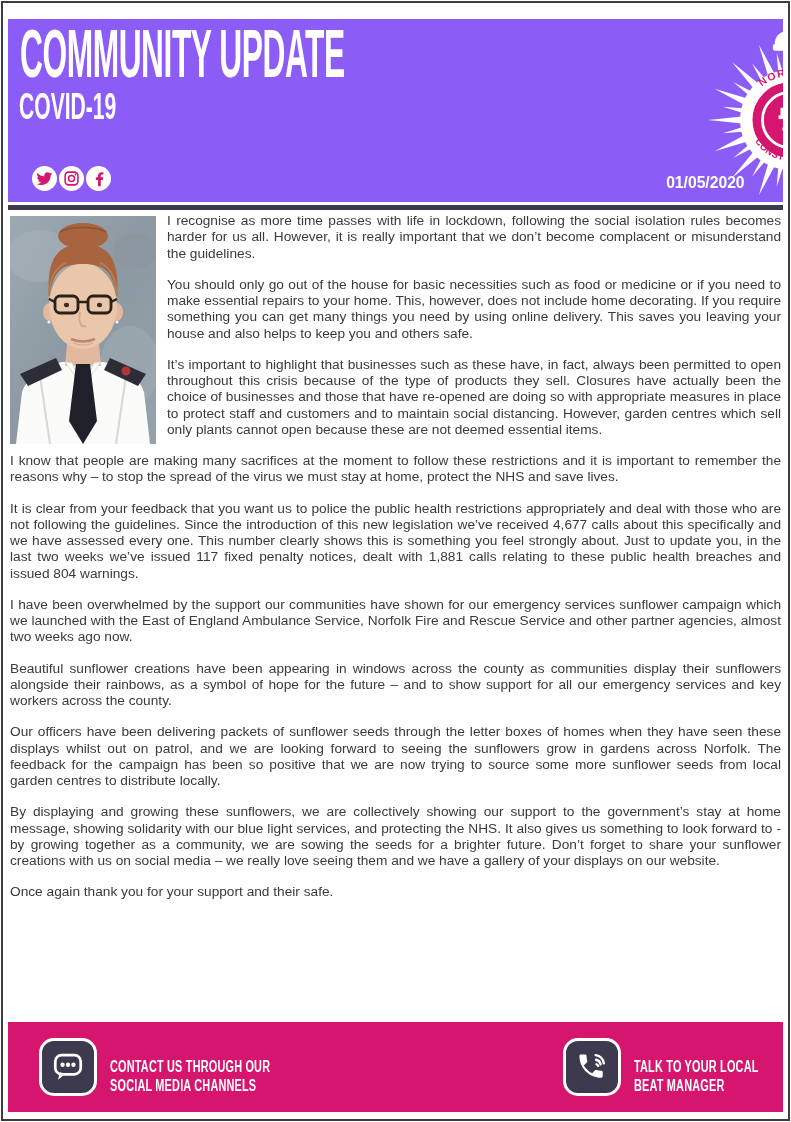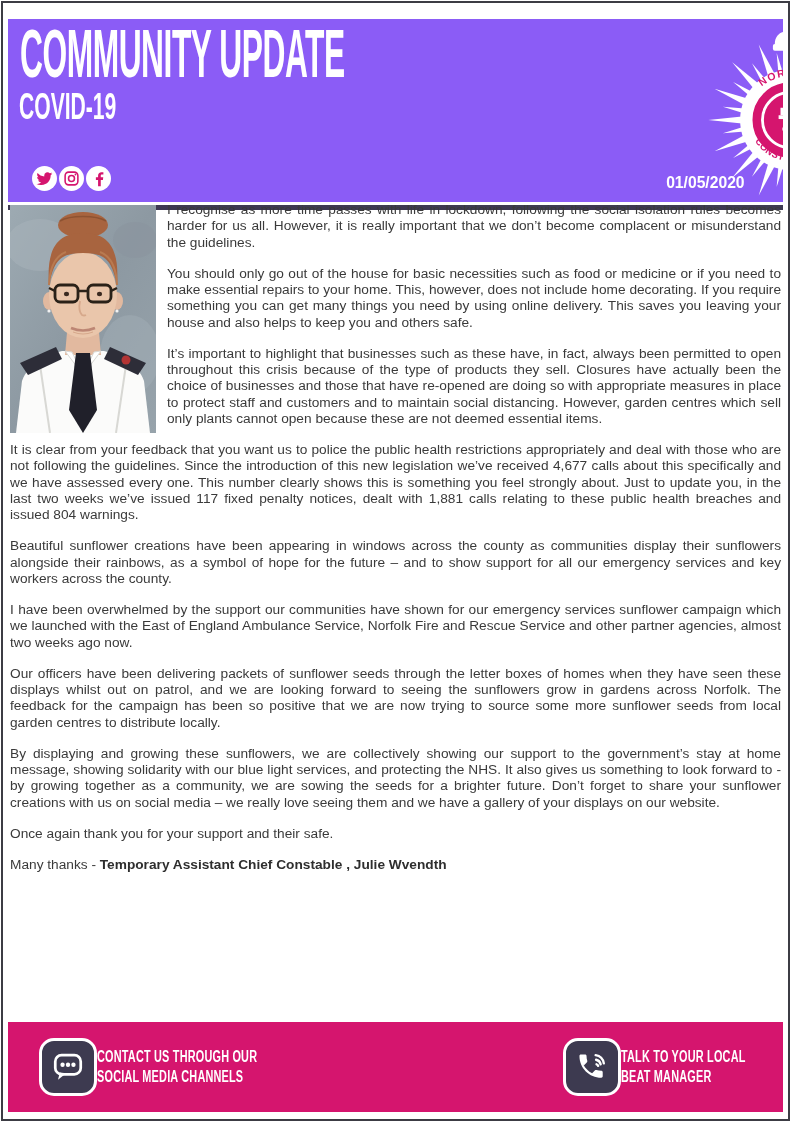--- a/index.html
+++ b/index.html
@@ -40,38 +40,38 @@
     transform:scaleX(0.95); transform-origin:100% 0;
   }
   .badge { position:absolute; top:6px; right:-102px; width:190px; height:190px; }
   
   .header-rule {
     position:absolute; left:8px; top:205px; width:775px; height:4.5px;
     background:#3e3a52;
   }
   
   .main {
-    position:absolute; left:10px; top:202px; width:771px; height:807px;
+    position:absolute; left:10px; top:213px; width:771px; height:807px;
     overflow:hidden; color:#3a3a3a;
     font-size:13.7px; line-height:16.25px; text-align:justify;
   }
   .officer-photo {
     float:left; width:146px; height:228px; margin:3px 11px 6px 0;
     display:block;
   }
   .main p { margin:0 0 15px 0; }
   .main p.signature { margin-bottom:0; }
   .signature b { color:#2e2e2e; }
   
   .footer {
     position:absolute; left:8px; top:1022px; width:775px; height:90px;
     background:#d5156e;
   }
   .footer-item { position:absolute; top:50%; transform:translateY(-50%);
-    display:flex; align-items:center; }
+    display:flex; align-items:flex-end; gap:13px; }
   .footer-item.f1 { left:31px; }
   .footer-item.f2 { left:302px; }
   .footer-item.f3 { left:555px; }
   .footer-icon {
     width:58px; height:58px; border-radius:15px; background:#3d3a50;
     border:3.5px solid #ffffff; box-sizing:border-box;
     display:flex; align-items:center; justify-content:center; flex:0 0 auto;
   }
   .footer-label {
     color:#fff; font-weight:700; font-size:16px; line-height:1.22;
@@ -223,27 +223,27 @@
       <ellipse cx="56.5" cy="89" rx="2.6" ry="2.2" fill="#3a2a20"></ellipse>
       <ellipse cx="89.5" cy="89" rx="2.6" ry="2.2" fill="#3a2a20"></ellipse>
       <path d="M70 96 Q68 106 72 110 Q74 111 76 110" stroke="#d6a88b" stroke-width="1.8" fill="none"></path>
       <path d="M61 123 Q73 128 85 123" stroke="#bd8674" stroke-width="2.6" fill="none"></path>
       <path d="M63 127 Q73 131 83 127" stroke="#d6a88b" stroke-width="1" fill="none"></path>
     </svg>
 
     <p>I recognise as more time passes with life in lockdown, following the social isolation rules becomes harder for us all. However, it is really important that we don’t become complacent or misunderstand the guidelines.</p>
     <p>You should only go out of the house for basic necessities such as food or medicine or if you need to make essential repairs to your home. This, however, does not include home decorating. If you require something you can get many things you need by using online delivery.  This saves you leaving your house and also helps to keep you and others safe.</p>
     <p>It’s important to highlight that businesses such as these have, in fact, always been permitted to open throughout this crisis because of the type of products they sell. Closures have actually been the choice of businesses and those that have re-opened are doing so with appropriate measures in place to protect staff and customers and to maintain social distancing. However, garden centres which sell only plants cannot open because these are not deemed essential items.</p>
+    <p>I know that people are making many sacrifices at the moment to follow these restrictions and it is important to remember the reasons why – to stop the spread of the virus we must stay at home, protect the NHS and save lives.</p>
     <p>It is clear from your feedback that you want us to police the public health restrictions appropriately and deal with those who are not following the guidelines. Since the introduction of this new legislation we’ve received 4,677 calls about this specifically and we have assessed every one. This number clearly shows this is something you feel strongly about. Just to update you, in the last two weeks we’ve issued 117 fixed penalty notices, dealt with 1,881 calls relating to these public health breaches and issued 804 warnings.</p>
+    <p>I have been overwhelmed by the support our communities have shown for our emergency services sunflower campaign which we launched with the East of England Ambulance Service, Norfolk Fire and Rescue Service and other partner agencies, almost two weeks ago now.</p>
     <p>Beautiful sunflower creations have been appearing in windows across the county as communities display their sunflowers alongside their rainbows, as a symbol of hope for the future – and to show support for all our emergency services and key workers across the county.</p>
-    <p>I have been overwhelmed by the support our communities have shown for our emergency services sunflower campaign which we launched with the East of England Ambulance Service, Norfolk Fire and Rescue Service and other partner agencies, almost two weeks ago now.</p>
     <p>Our officers have been delivering packets of sunflower seeds through the letter boxes of homes when they have seen these displays whilst out on patrol, and we are looking forward to seeing the sunflowers grow in gardens across Norfolk. The feedback for the campaign has been so positive that we are now trying to source some more sunflower seeds from local garden centres to distribute locally.</p>
     <p>By displaying and growing these sunflowers, we are collectively showing our support to the government’s stay at home message, showing solidarity with our blue light services, and protecting the NHS. It also gives us something to look forward to - by growing together as a community, we are sowing the seeds for a brighter future. Don’t forget to share your sunflower creations with us on social media – we really love seeing them and we have a gallery of your displays on our website.</p>
     <p>Once again thank you for your support and their safe.</p>
-    <p class="signature"><span>Many thanks - </span><b>Temporary Assistant Chief Constable , Julie Wvendth</b></p>
   </div>
 
   <div class="footer">
 
     <div class="footer-item f1">
       <div class="footer-icon">
         <svg width="40" height="40" viewBox="0 0 44 44">
           <rect x="8" y="9" width="28" height="21" rx="7" fill="none" stroke="#ffffff" stroke-width="3"></rect>
           <path d="M13 28 L11 36 L20 29 Z" fill="#ffffff"></path>
           <circle cx="16" cy="19.5" r="2.4" fill="#ffffff"></circle>

